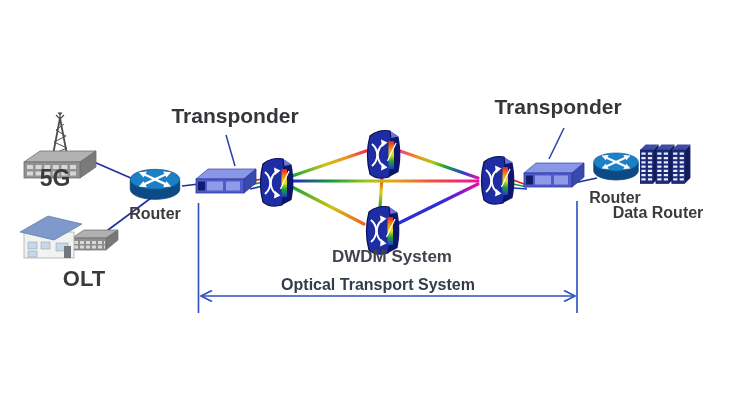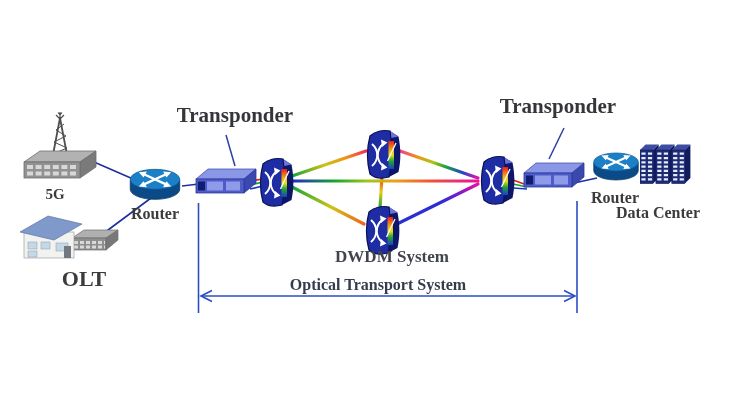--- a/index.html
+++ b/index.html
@@ -1,23 +1,23 @@
 <!DOCTYPE html>
 <html><head>
 <meta charset="utf-8">
 <style>
   html,body{margin:0;padding:0;background:#fff;}
   .canvas{position:relative;width:752px;height:408px;background:#ffffff;
           font-family:"Liberation Sans",sans-serif;overflow:hidden;}
   .overlay{position:absolute;left:0;top:0;width:752px;height:408px;pointer-events:none;}
   .icon{position:absolute;}
-  .lbl{position:absolute;font-weight:bold;color:#3b3b3b;text-align:center;line-height:1.1;white-space:nowrap;font-family:Liberation Serif, serif;}
+  .lbl{position:absolute;font-weight:bold;color:#3b3b3b;text-align:center;line-height:1.1;white-space:nowrap;}
   #lbl-transponder-left{left:165px;top:104px;width:140px;font-size:21px;color:#35363a;}
   #lbl-transponder-right{left:488px;top:95px;width:140px;font-size:21px;color:#35363a;}
-  #lbl-5g{left:25px;top:186px;width:60px;font-size:15px;}
+  #lbl-5g{left:25px;top:166px;width:60px;font-size:23px;}
   #lbl-olt{left:44px;top:267px;width:80px;font-size:22px;}
   #lbl-router-left{left:115px;top:205px;width:80px;font-size:16px;}
   #lbl-router-right{left:575px;top:189px;width:80px;font-size:16px;}
   #lbl-data-center{left:588px;top:204px;width:140px;font-size:16px;}
   #lbl-dwdm{left:322px;top:248px;width:140px;font-size:17px;color:#41444d;}
   #lbl-ots{left:278px;top:276px;width:200px;font-size:16px;color:#343b4d;}
   
   #icon-5g{left:22px;top:110px;}
   #icon-olt{left:20px;top:212px;}
   #icon-router-left{left:128px;top:166px;}
@@ -267,17 +267,17 @@
   <svg id="icon-datacenter" class="icon" width="56" height="48" viewBox="0 0 60 50">
     <use href="#symRacks" width="60" height="50"></use>
   </svg>
 
   <div id="lbl-transponder-left" class="lbl">Transponder</div>
   <div id="lbl-transponder-right" class="lbl">Transponder</div>
   <div id="lbl-5g" class="lbl">5G</div>
   <div id="lbl-olt" class="lbl">OLT</div>
   <div id="lbl-router-left" class="lbl">Router</div>
   <div id="lbl-router-right" class="lbl">Router</div>
-  <div id="lbl-data-center" class="lbl">Data Center</div>
+  <div id="lbl-data-center" class="lbl">Data Router</div>
   <div id="lbl-dwdm" class="lbl">DWDM System</div>
   <div id="lbl-ots" class="lbl">Optical Transport System</div>
 
 </div>
 
 </body></html>

